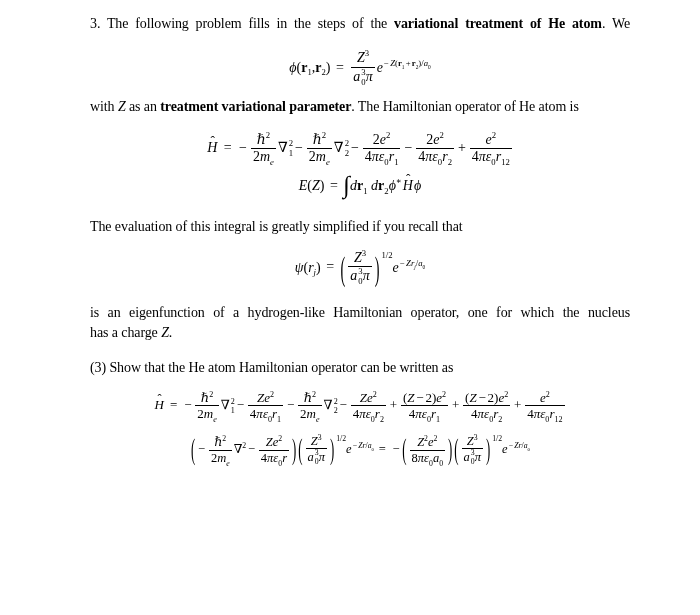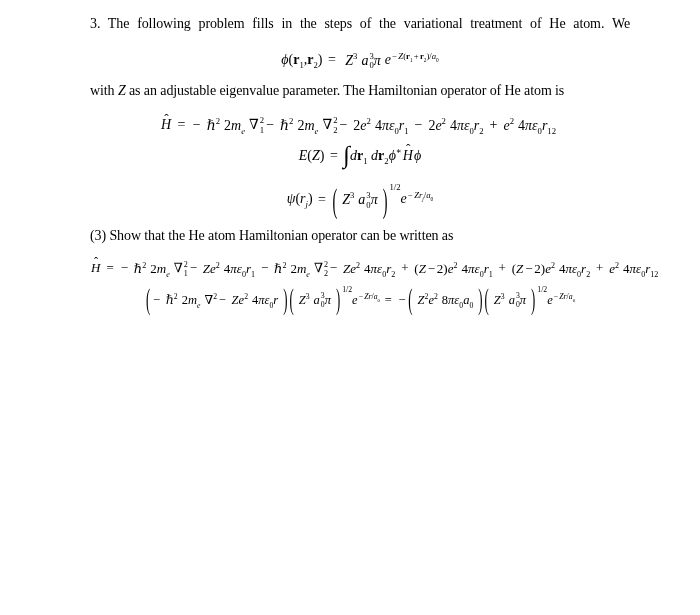--- a/index.html
+++ b/index.html
@@ -7,30 +7,30 @@
     width:700px;height:615px;background:#ffffff;color:#000;
     font-family:"Liberation Serif","DejaVu Serif",serif;
   }
   #doc{
     padding:14px 70px 0 90px;
     font-size:14px;line-height:1.46;letter-spacing:-0.1px;
   }
   .para{margin:0;}
   .pline{display:block;}
   .pline.just{text-align:justify;text-align-last:justify;}
-  .run.b{font-weight:normal;}
+  .run.b{font-weight:bold;}
   .run.i{font-style:italic;}
 
   .math{text-align:center;white-space:nowrap;letter-spacing:0;}
   .mrow{display:inline-block;}
   .mi{font-style:italic;}
   .mn{font-style:normal;}
   .mo{font-style:normal;padding:0 0.14em;}
   .mb{font-weight:bold;font-style:normal;}
-  .frac{display:inline-flex;flex-direction:row;align-items:center;vertical-align:middle;margin:0 2px;line-height:1.18;}
+  .frac{display:inline-flex;flex-direction:column;align-items:center;vertical-align:middle;margin:0 2px;line-height:1.18;}
   .fn,.fd{padding:0 2px;white-space:nowrap;}
   .fbar{align-self:stretch;height:1px;background:#000;}
   .stk{display:inline-flex;flex-direction:column;vertical-align:middle;font-size:0.62em;line-height:1.12;text-align:left;margin-left:1px;}
   .stku,.stkd{display:block;}
   sup.ms,sub.ms{font-size:0.62em;line-height:0;}
   .tp{display:inline-block;transform:scaleY(2.35);font-size:1.02em;vertical-align:middle;padding:0 1px;line-height:1;font-style:normal;}
   .psup{display:inline-block;font-size:0.62em;vertical-align:1.55em;line-height:0;margin-left:1px;}
   .hat{display:inline-block;position:relative;padding:0 1px;}
   .hb{font-style:italic;}
   .hc{position:absolute;top:-0.5em;left:50%;transform:translateX(-42%);font-size:0.95em;font-style:normal;}
@@ -55,21 +55,21 @@
     </div>
     <div data-name="formula-trial-function" class="math"><span class="mrow" data-name="formula-row"><span class="mi">ϕ</span><span class="mn">(</span><span class="mb" data-name="vector-symbol">r</span><sub class="ms"><span class="mn">1</span></sub><span class="mn">,</span><span class="mb" data-name="vector-symbol">r</span><sub class="ms"><span class="mn">2</span></sub><span class="mn">)</span>&nbsp;<span class="mo">=</span>&nbsp;<span class="frac" data-name="fraction">
           <span class="fn"><span class="mi">Z</span><sup class="ms"><span class="mn">3</span></sup></span>
           <span class="fbar" data-name="fraction-bar"></span>
           <span class="fd"><span class="mi">a</span><span class="stk">
               <span class="stku"><span class="mn">3</span></span>
               <span class="stkd"><span class="mn">0</span></span>
             </span><span class="mi">π</span></span>
         </span><span class="mi">e</span><sup class="ms"><span class="mo">−</span><span class="mi">Z</span><span class="mn">(</span><span class="mb" data-name="vector-symbol">r</span><sub class="ms"><span class="mn">1</span></sub><span class="mo">+</span><span class="mb" data-name="vector-symbol">r</span><sub class="ms"><span class="mn">2</span></sub><span class="mn">)</span><span class="mn">/</span><span class="mi">a</span><sub class="ms"><span class="mn">0</span></sub></sup></span></div>
     <div data-name="para-parameter" class="para">
-      <div class="pline" data-name="text-line"><span class="run" data-name="text-run">with </span><span class="run i" data-name="text-run">Z</span><span class="run" data-name="text-run"> as an </span><span class="run b" data-name="bold-text">adjustable eigenvalue parameter</span><span class="run" data-name="text-run">. The Hamiltonian operator of He atom is</span></div>
+      <div class="pline" data-name="text-line"><span class="run" data-name="text-run">with </span><span class="run i" data-name="text-run">Z</span><span class="run" data-name="text-run"> as an </span><span class="run b" data-name="bold-text">treatment variational parameter</span><span class="run" data-name="text-run">. The Hamiltonian operator of He atom is</span></div>
     </div>
     <div data-name="formula-hamiltonian" class="math"><span class="mrow" data-name="formula-row"><span class="hat" data-name="operator-hat"><span class="hc">ˆ</span><span class="hb">H</span></span>&nbsp;<span class="mo">=</span>&nbsp;<span class="mo">−</span><span class="frac" data-name="fraction">
           <span class="fn"><span class="mi">ℏ</span><sup class="ms"><span class="mn">2</span></sup></span>
           <span class="fbar" data-name="fraction-bar"></span>
           <span class="fd"><span class="mn">2</span><span class="mi">m</span><sub class="ms"><span class="mi">e</span></sub></span>
         </span><span class="mn">∇</span><span class="stk">
           <span class="stku"><span class="mn">2</span></span>
           <span class="stkd"><span class="mn">1</span></span>
         </span><span class="mo">−</span><span class="frac" data-name="fraction">
           <span class="fn"><span class="mi">ℏ</span><sup class="ms"><span class="mn">2</span></sup></span>
@@ -85,29 +85,34 @@
         </span><span class="mo">−</span><span class="frac" data-name="fraction">
           <span class="fn"><span class="mn">2</span><span class="mi">e</span><sup class="ms"><span class="mn">2</span></sup></span>
           <span class="fbar" data-name="fraction-bar"></span>
           <span class="fd"><span class="mn">4</span><span class="mi">π</span><span class="mi">ε</span><sub class="ms"><span class="mn">0</span></sub><span class="mi">r</span><sub class="ms"><span class="mn">2</span></sub></span>
         </span><span class="mo">+</span><span class="frac" data-name="fraction">
           <span class="fn"><span class="mi">e</span><sup class="ms"><span class="mn">2</span></sup></span>
           <span class="fbar" data-name="fraction-bar"></span>
           <span class="fd"><span class="mn">4</span><span class="mi">π</span><span class="mi">ε</span><sub class="ms"><span class="mn">0</span></sub><span class="mi">r</span><sub class="ms"><span class="mn">1</span><span class="mn">2</span></sub></span>
         </span></span></div>
     <div data-name="formula-energy-integral" class="math"><span class="mrow" data-name="formula-row"><span class="mi">E</span><span class="mn">(</span><span class="mi">Z</span><span class="mn">)</span>&nbsp;<span class="mo">=</span>&nbsp;<span class="bigop" data-name="integral-icon">∫</span><span class="mi">d</span><span class="mb" data-name="vector-symbol">r</span><sub class="ms"><span class="mn">1</span></sub>&nbsp;<span class="mi">d</span><span class="mb" data-name="vector-symbol">r</span><sub class="ms"><span class="mn">2</span></sub><span class="mi">ϕ</span><sup class="ms"><span class="mn">∗</span></sup><span class="hat" data-name="operator-hat"><span class="hc">ˆ</span><span class="hb">H</span></span><span class="mi">ϕ</span></span></div>
+    <div data-name="para-simplified" class="para">
+      <div class="pline" data-name="text-line"><span class="run" data-name="text-run">The evaluation of this integral is greatly simplified if you recall that</span></div>
+    </div>
     <div data-name="formula-hydrogenic-wavefunction" class="math"><span class="mrow" data-name="formula-row"><span class="mi">ψ</span><span class="mn">(</span><span class="mi">r</span><sub class="ms"><span class="mi">j</span></sub><span class="mn">)</span>&nbsp;<span class="mo">=</span>&nbsp;<span class="tp" data-name="left-paren">(</span><span class="frac" data-name="fraction">
           <span class="fn"><span class="mi">Z</span><sup class="ms"><span class="mn">3</span></sup></span>
           <span class="fbar" data-name="fraction-bar"></span>
           <span class="fd"><span class="mi">a</span><span class="stk">
               <span class="stku"><span class="mn">3</span></span>
               <span class="stkd"><span class="mn">0</span></span>
             </span><span class="mi">π</span></span>
         </span><span class="tp" data-name="right-paren">)</span><span class="psup"><span class="mn">1</span><span class="mn">/</span><span class="mn">2</span></span><span class="mi">e</span><sup class="ms"><span class="mo">−</span><span class="mi">Z</span><span class="mi">r</span><sub class="ms"><span class="mi">j</span></sub><span class="mn">/</span><span class="mi">a</span><sub class="ms"><span class="mn">0</span></sub></sup></span></div>
     <div data-name="para-eigenfunction" class="para">
+      <div class="pline just" data-name="text-line"><span class="run" data-name="text-run">is an eigenfunction of a hydrogen-like Hamiltonian operator, one for which the nucleus</span></div>
+      <div class="pline" data-name="text-line"><span class="run" data-name="text-run">has a charge </span><span class="run i" data-name="text-run">Z</span><span class="run" data-name="text-run">.</span></div>
     </div>
     <div data-name="para-question-1" class="para">
       <div class="pline" data-name="text-line"><span class="run" data-name="text-run">(3) Show that the He atom Hamiltonian operator can be written as</span></div>
     </div>
     <div data-name="formula-hamiltonian-rewritten" class="math"><span class="mrow" data-name="formula-row"><span class="hat" data-name="operator-hat"><span class="hc">ˆ</span><span class="hb">H</span></span>&nbsp;<span class="mo">=</span>&nbsp;<span class="mo">−</span><span class="frac" data-name="fraction">
           <span class="fn"><span class="mi">ℏ</span><sup class="ms"><span class="mn">2</span></sup></span>
           <span class="fbar" data-name="fraction-bar"></span>
           <span class="fd"><span class="mn">2</span><span class="mi">m</span><sub class="ms"><span class="mi">e</span></sub></span>
         </span><span class="mn">∇</span><span class="stk">
           <span class="stku"><span class="mn">2</span></span>

